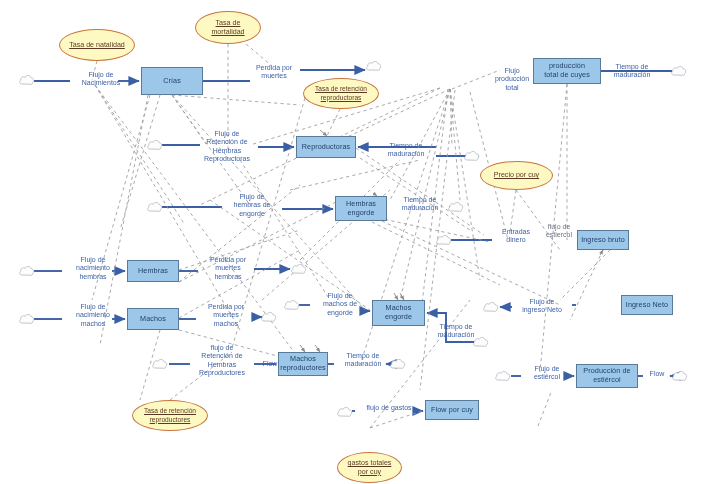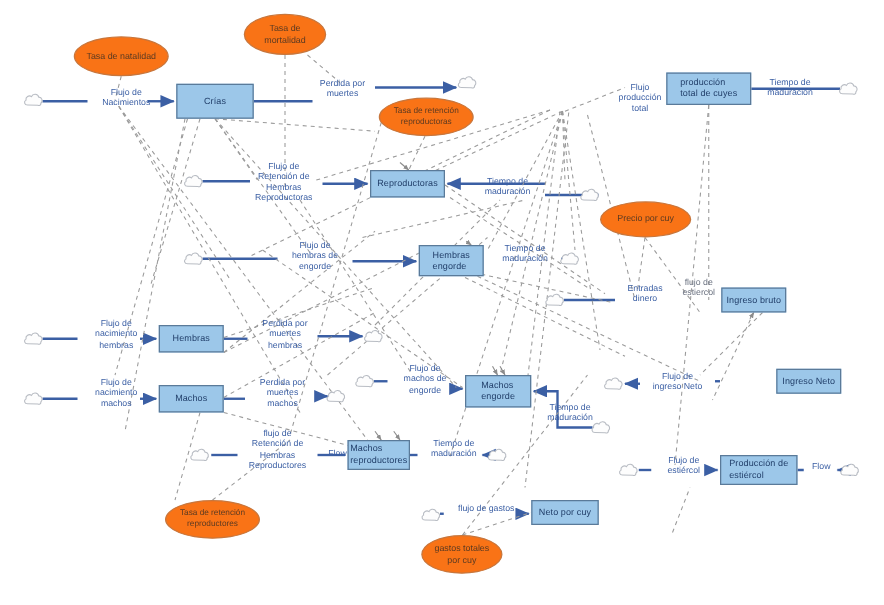--- a/index.html
+++ b/index.html
@@ -14,37 +14,39 @@
 
   
   .stock{
     position:absolute;
     box-sizing:border-box;
     background:#9CC7E9;
     border:1.2px solid #5A7A99;
     color:#23406B;
     font-size:7.2px;
     line-height:8.6px;
+    text-align:center;
     display:flex;align-items:center;justify-content:center;
     letter-spacing:.1px;
     z-index:6;
   }
   
   .aux{
     position:absolute;
     box-sizing:border-box;
-    background:#f97316;
+    background:#fef9c3;
     border:1.1px solid #C8763C;
     border-radius:50%;
     color:#5B3A22;
     font-size:7.1px;
     line-height:8.4px;
     text-align:center;
     display:flex;align-items:center;justify-content:center;
     z-index:6;
+    text-decoration:underline;
   }
   
   .flowlabel{
     position:absolute;
     color:#3B5FA4;
     font-size:7px;
     line-height:8.3px;
     text-align:center;
     z-index:5;
     white-space:pre-line;
@@ -301,31 +303,31 @@
   <div class="stock" style="left:372px;top:300px;width:53px;height:26px;white-space:pre-line;">Machos
 engorde</div>
   <div class="stock" style="left:278px;top:352px;width:50px;height:24px;white-space:pre-line;">Machos
 reproductores</div>
   <div class="stock" style="left:533px;top:58px;width:68px;height:26px;white-space:pre-line;">producción
 total de cuyes</div>
   <div class="stock" style="left:577px;top:230px;width:52px;height:20px;">Ingreso bruto</div>
   <div class="stock" style="left:577px;top:295px;width:52px;height:20px;margin-left:44px;">Ingreso Neto</div>
   <div class="stock" style="left:576px;top:364px;width:62px;height:24px;white-space:pre-line;">Producción de
 estiércol</div>
-  <div class="stock" style="left:425px;top:400px;width:54px;height:20px;">Neto por cuy</div>
+  <div class="stock" style="left:425px;top:400px;width:54px;height:20px;">Flow por cuy</div>
 
   <div class="aux" style="left:59px;top:29px;width:76px;height:32px;">Tasa de natalidad</div>
   <div class="aux" style="left:195px;top:11px;width:66px;height:33px;white-space:pre-line;">Tasa de
 mortalidad</div>
   <div class="aux" style="left:303px;top:78px;width:76px;height:31px;white-space:pre-line;font-size:6.6px;">Tasa de retención
 reproductoras</div>
   <div class="aux" style="left:480px;top:161px;width:73px;height:29px;">Precio por cuy</div>
   <div class="aux" style="left:132px;top:400px;width:76px;height:31px;white-space:pre-line;font-size:6.6px;">Tasa de retención
 reproductores</div>
-  <div class="aux" style="left:337px;top:428px;width:65px;height:31px;white-space:pre-line;">gastos totales
+  <div class="aux" style="left:337px;top:452px;width:65px;height:31px;white-space:pre-line;">gastos totales
 por cuy</div>
 
   <div class="flowlabel" style="left:70px;top:71px;width:62px;">Flujo de
 Nacimientos</div>
   <div class="flowlabel" style="left:244px;top:64px;width:60px;">Perdida por
 muertes</div>
   <div class="flowlabel" style="left:489px;top:67px;width:46px;">Flujo
 producción
 total</div>
   <div class="flowlabel" style="left:603px;top:63px;width:58px;">Tiempo de

